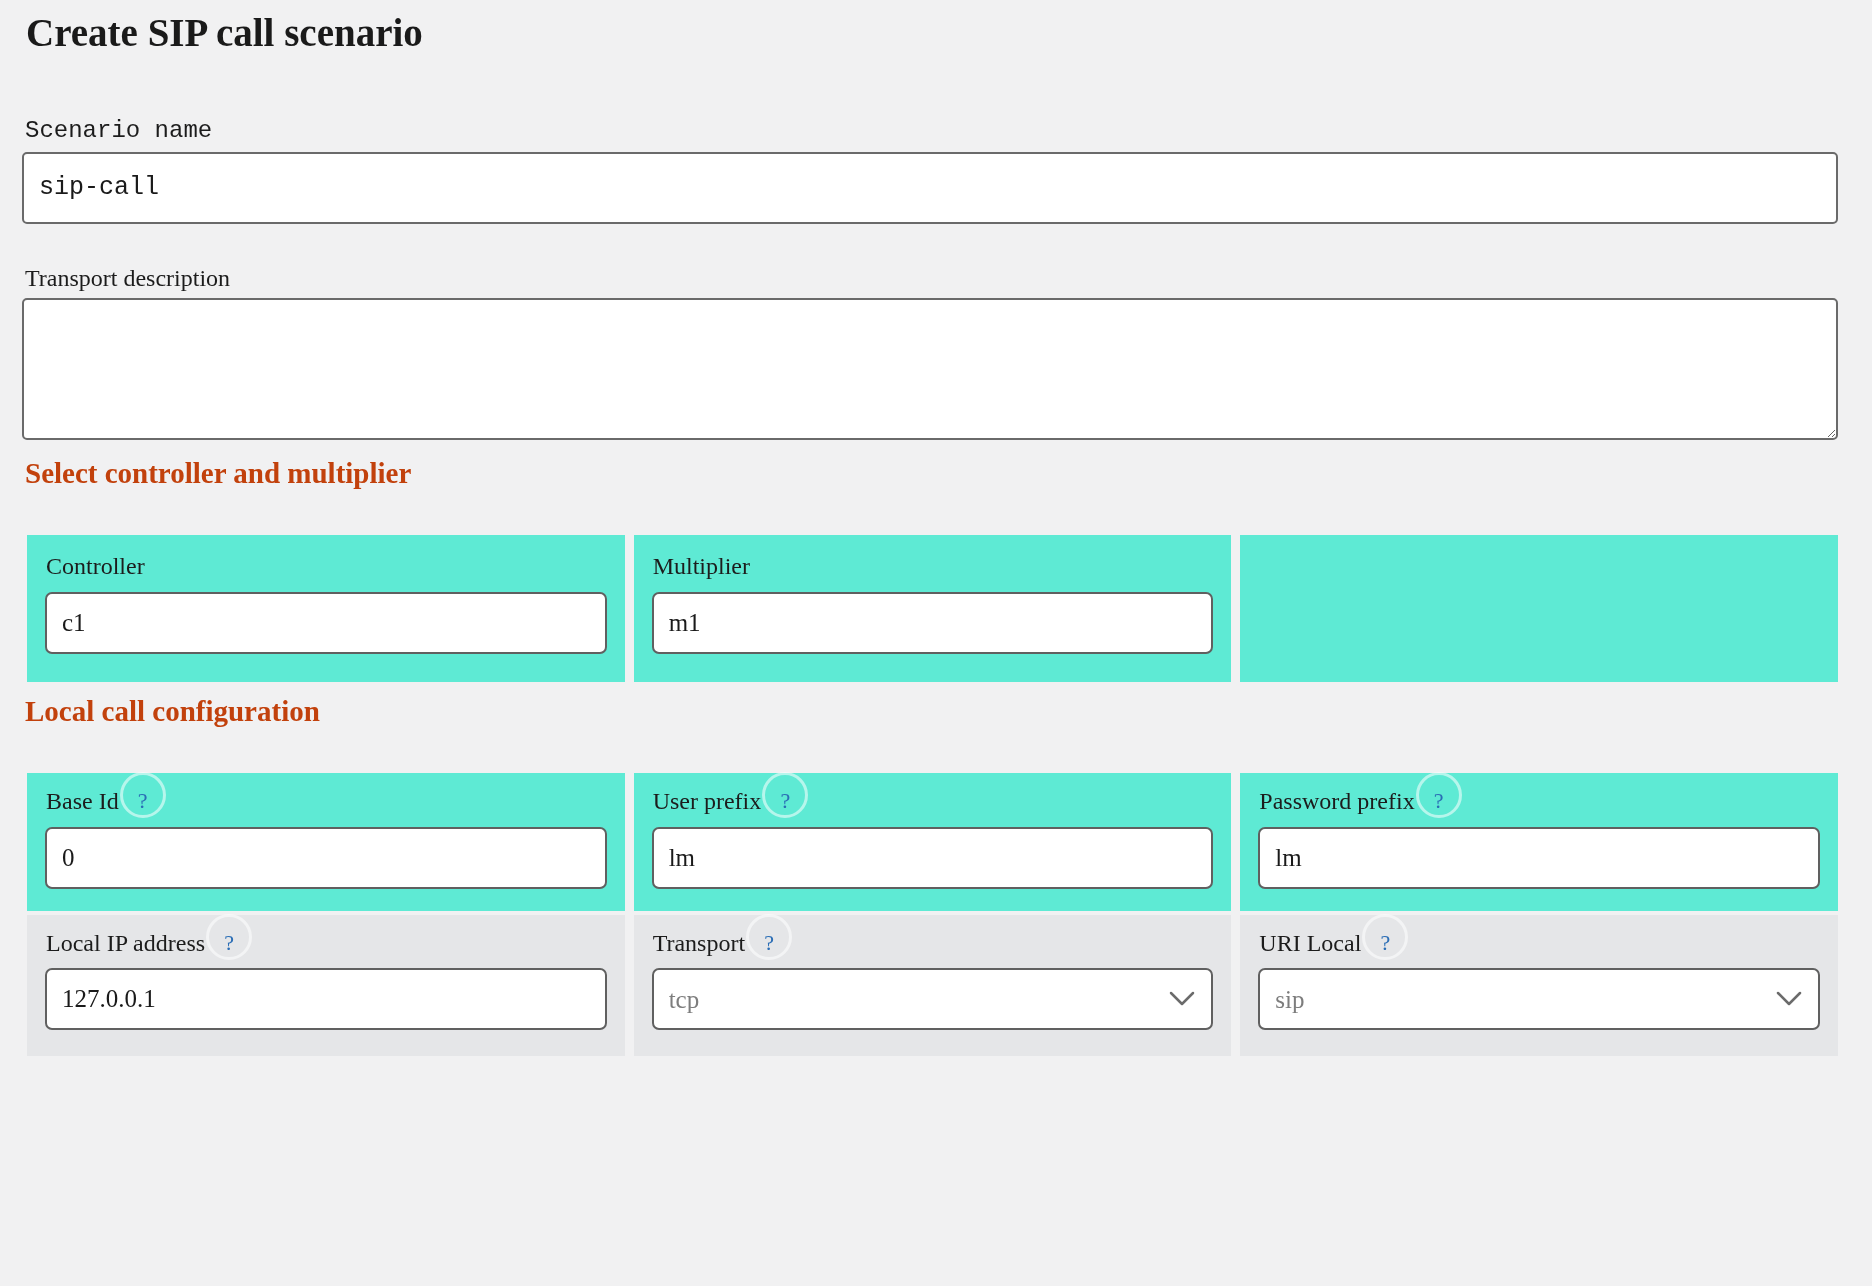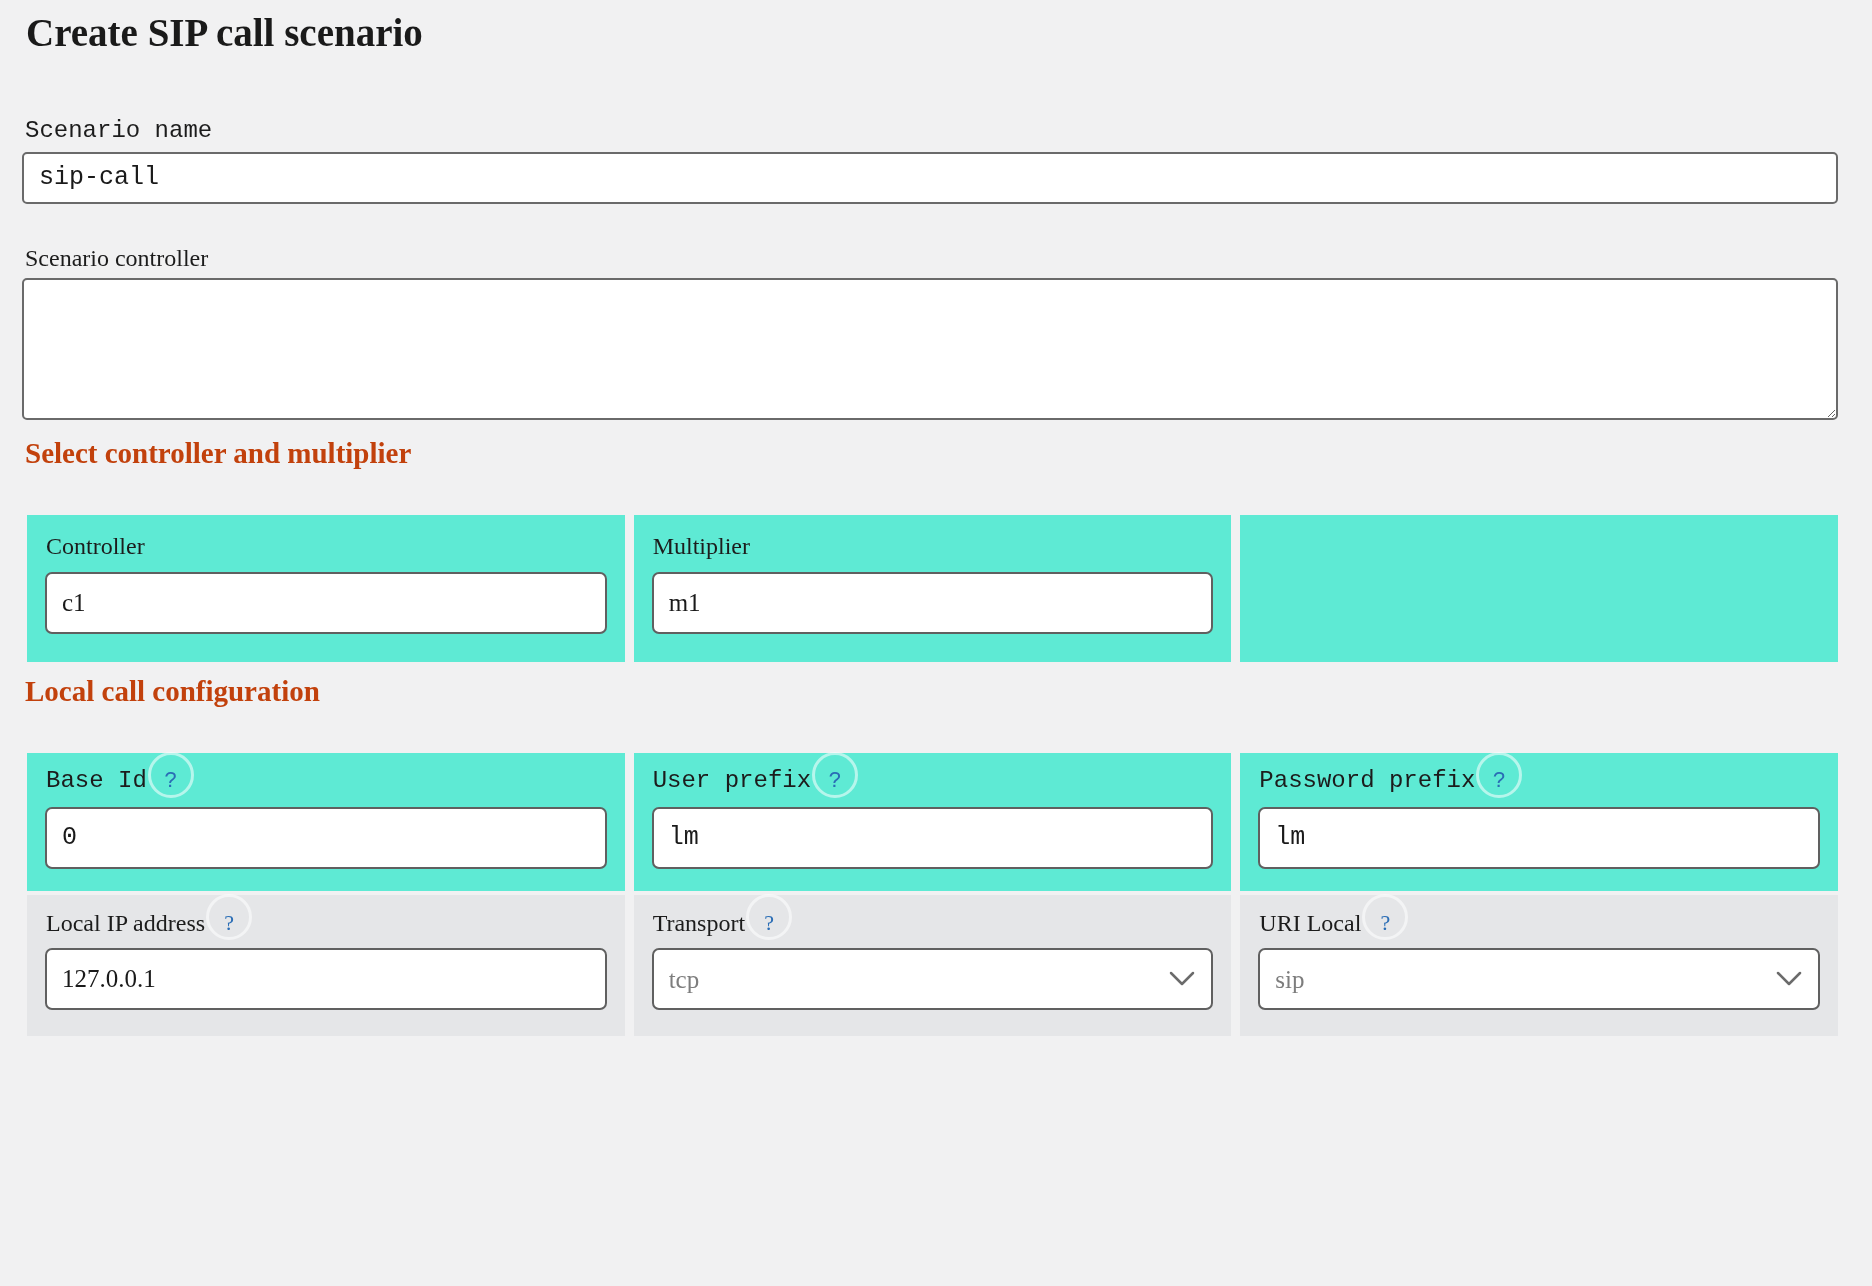--- a/index.html
+++ b/index.html
@@ -46,37 +46,37 @@
     width: 100%;
     background: #ffffff;
     border: 2px solid #6a6a6a;
     border-radius: 5px;
     font-family: inherit;
     font-size: 25px;
     color: #1a1a1a;
     padding: 0 15px;
     outline: none;
   }
-  input.text-input { height: 52px; }
+  input.text-input { height: 72px; }
   textarea.text-area { height: 142px; padding: 10px 15px; resize: both; }
 
   
   .grid {
     display: grid;
     grid-template-columns: repeat(3, 1fr);
     column-gap: 9px;
     row-gap: 4px;
     margin-left: 5px;
   }
   .panel {
     background: #5eead4;
     padding: 17px 18px 28px 18px;
     box-sizing: border-box;
   }
-  .panel.row1 { padding: 14px 18px 22px 18px; font-family: Liberation Mono, monospace; }
+  .panel.row1 { padding: 14px 18px 22px 18px; }
   .panel.row2 { background: #e5e6e8; padding: 14px 18px 26px 18px; }
 
   .panel .field-label { margin: 0 0 0 1px; display: inline-block; vertical-align: middle; }
   .panel input.text-input, .panel .select-wrap {
     margin-top: 11px;
   }
   .panel input.text-input, .panel select.select-input {
     height: 62px;
     border-radius: 7px;
     border-color: #606060;
@@ -131,21 +131,21 @@
 <div class="container">
 
   <h1 class="page-title">Create SIP call scenario</h1>
 
   <div class="mt-title-gap">
     <label class="field-label">Scenario name</label>
     <input class="text-input" type="text" value="sip-call" style="">
   </div>
 
   <div class="mt-field-gap">
-    <label class="field-label">Scenario controller</label>
+    <label class="field-label">Transport description</label>
     <textarea class="text-area" style=""></textarea>
   </div>
 
   <h2 class="section-heading mt-section1">Select controller and multiplier</h2>
 
   <div class="grid mt-grid">
     <div class="panel">
       <label class="field-label">Controller</label>
       <input class="text-input" type="text" value="c1" style="">
     </div>

